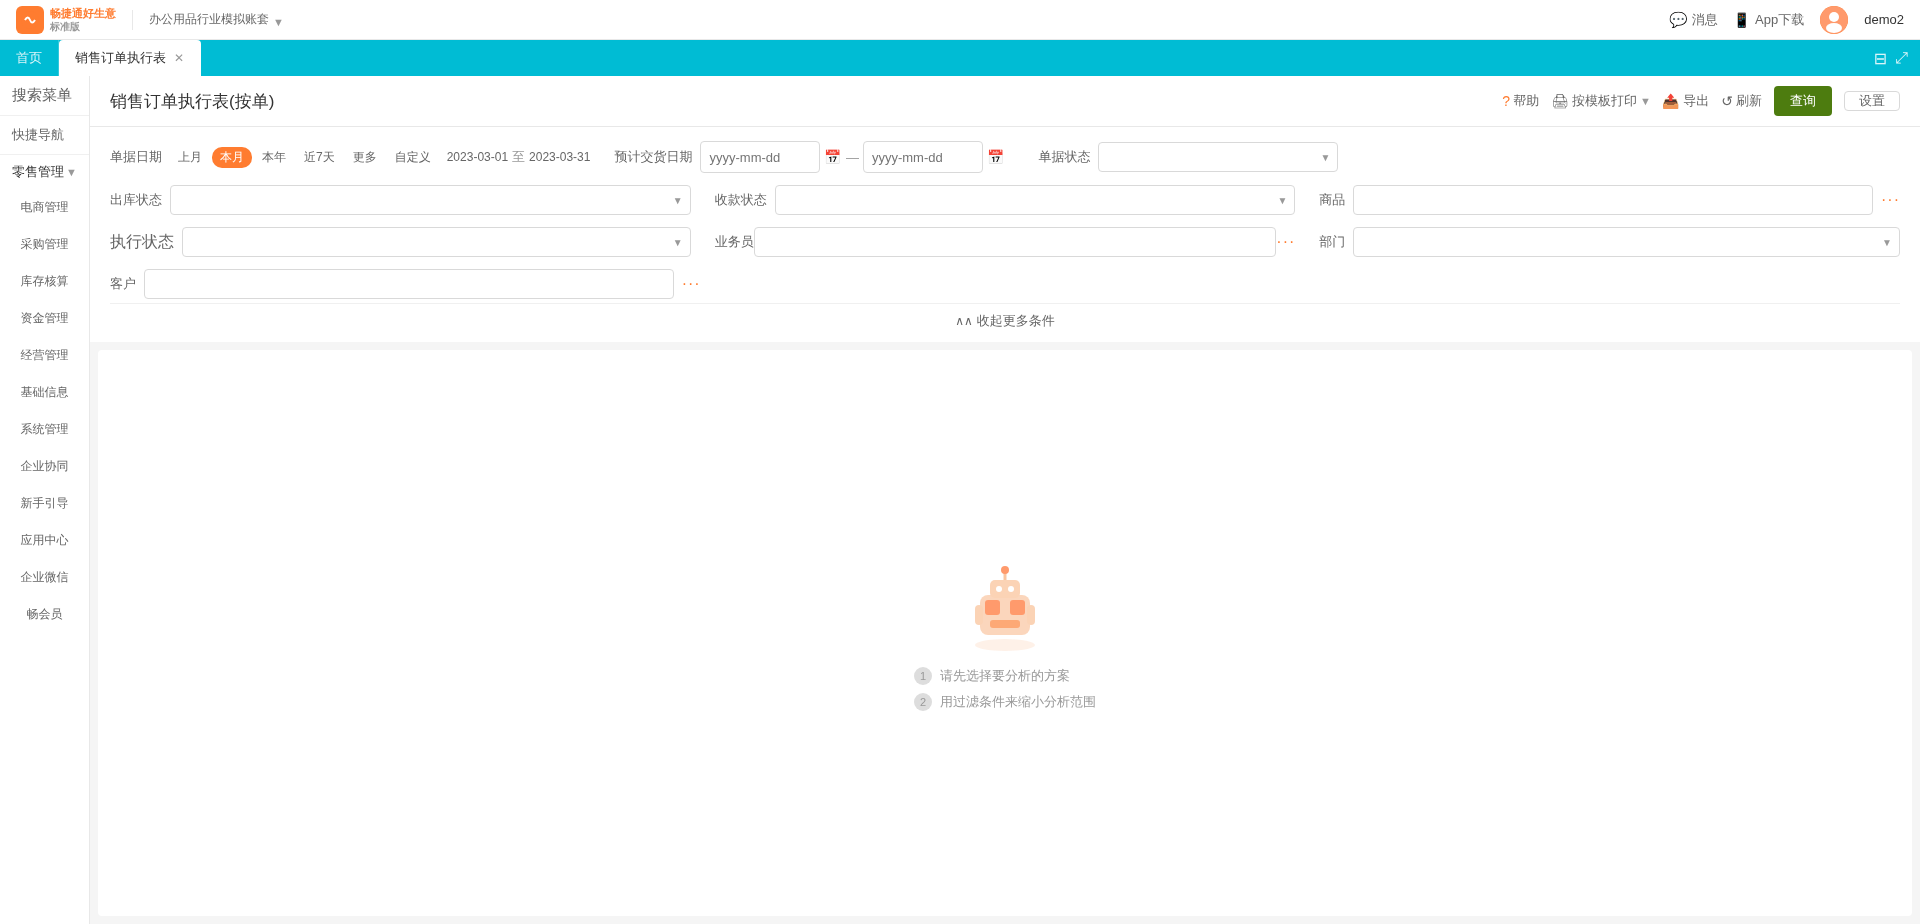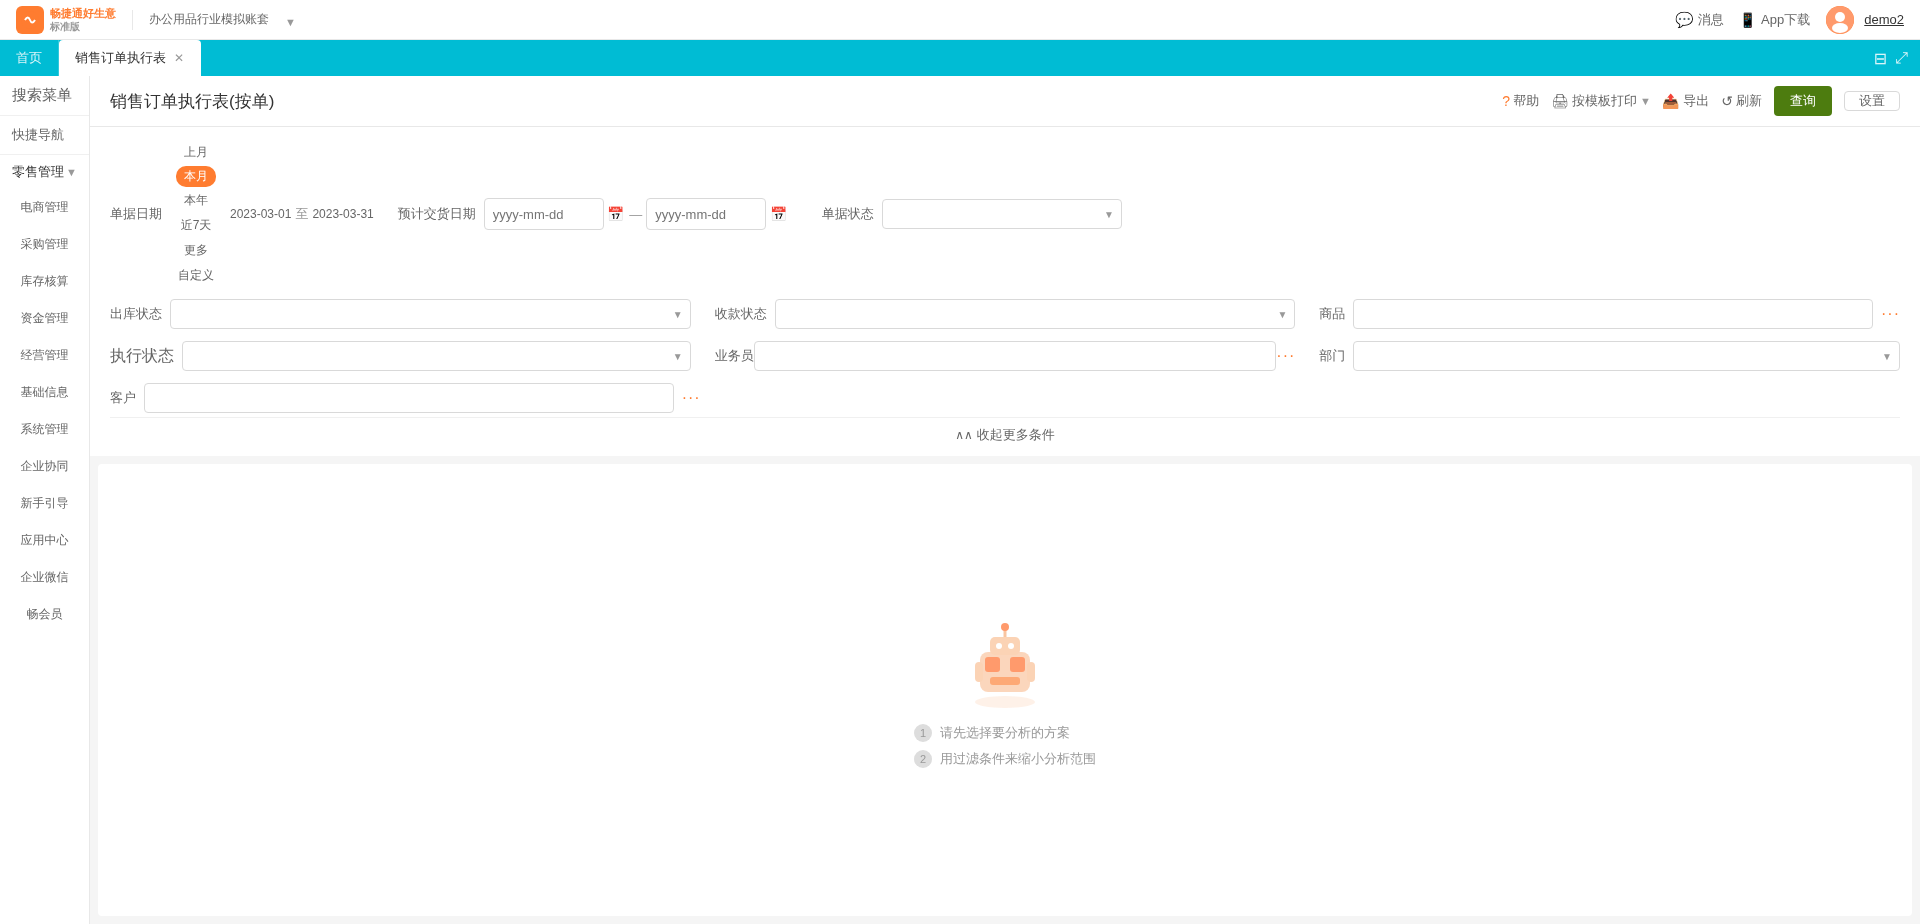--- a/index.html
+++ b/index.html
@@ -3,21 +3,21 @@
   <meta charset="utf-8">
   <style>
     * { box-sizing: border-box; margin: 0; padding: 0; }
     body { font-family: "Microsoft YaHei", Arial, sans-serif; font-size: 13px; background: #f5f5f5; color: #333; display: flex; flex-direction: column; height: 924px; overflow: hidden; }
 
     
     .top-bar { height: 40px; background: #fff; display: flex; align-items: center; justify-content: space-between; padding: 0 16px; border-bottom: 1px solid #e8e8e8; flex-shrink: 0; }
     .top-bar-left { display: flex; align-items: center; gap: 8px; }
     .logo-area { display: flex; align-items: center; gap: 6px; }
     .logo-icon { width: 28px; height: 28px; background: #ff7c30; border-radius: 6px; display: flex; align-items: center; justify-content: center; color: white; font-size: 12px; font-weight: bold; }
-    .breadcrumb-nav { display: flex; align-items: flex-end; gap: 16px; color: #666; font-size: 12px; }
+    .breadcrumb-nav { display: flex; align-items: flex-end; gap: 4px; color: #666; font-size: 12px; }
     .top-bar-right { display: flex; align-items: center; gap: 16px; }
     .top-bar-btn { display: flex; align-items: center; gap: 4px; color: #666; font-size: 13px; cursor: pointer; }
     .avatar { width: 28px; height: 28px; border-radius: 50%; background: #ff7c30; display: flex; align-items: center; justify-content: center; color: white; font-size: 11px; overflow: hidden; }
 
     
     .tab-bar { height: 36px; background: #00bcd4; display: flex; align-items: center; padding: 0 0; flex-shrink: 0; }
     .tab-item { height: 36px; display: flex; align-items: center; padding: 12px 16px; color: rgba(255,255,255,0.85); cursor: pointer; font-size: 13px; border-right: 1px solid rgba(255,255,255,0.2); }
     .tab-item.active { background: #fff; color: #333; border-radius: 4px 4px 0 0; }
     .tab-item .close-btn { margin-left: 8px; color: #999; font-size: 12px; cursor: pointer; }
     .tab-bar-actions { margin-left: auto; display: flex; align-items: center; gap: 8px; padding-right: 12px; }
@@ -38,21 +38,21 @@
     .content-area { flex: 1; display: flex; flex-direction: column; overflow: hidden; background: #f5f5f5; }
     .btn-primary { background: #4d7c0f; color: white; border: none; padding: 6px 16px; border-radius: 4px; cursor: pointer; font-size: 13px; }
     .btn-default { background: #fff; color: #666; border: 1px solid #d9d9d9; padding: 0 14px; border-radius: 4px; cursor: pointer; font-size: 13px; }
     .icon-btn { width: 22px; height: 22px; display: flex; align-items: center; justify-content: center; cursor: pointer; color: #999; border-radius: 3px; }
     .plan-item { display: flex; align-items: center; gap: 8px; padding: 8px 16px; cursor: pointer; color: #666; font-size: 13px; }
     .plan-item.active { color: #ff7c30; background: #fff5f0; }
     .plan-sub-item { padding: 6px 16px 6px 32px; cursor: pointer; color: #666; font-size: 12px; display: flex; align-items: center; gap: 6px; }
     .plan-sub-item.active { color: #ff7c30; }
     .plan-sub-icon { width: 16px; height: 16px; border-radius: 50%; background: #ff7c30; display: flex; align-items: center; justify-content: center; color: white; font-size: 10px; flex-shrink: 0; }
     .date-input { height: 32px; border: 1px solid #d9d9d9; border-radius: 4px; padding: 0 8px; font-size: 13px; color: #999; background: #fff; outline: none; width: 120px; }
-    .date-tabs { display: flex; align-items: center; gap: 2px; flex-direction: column; }
+    .date-tabs { display: flex; align-items: center; gap: 2px; }
     .date-tab { padding: 3px 8px; font-size: 12px; color: #666; cursor: pointer; border-radius: 3px; }
     .date-tab.active { background: #ff7c30; color: white; border-radius: 10px; }
     .empty-steps { display: flex; flex-direction: column; gap: 8px; }
     .empty-step { display: flex; align-items: center; gap: 8px; color: #999; font-size: 13px; }
     .step-num { width: 18px; height: 18px; border-radius: 50%; background: #ddd; display: flex; align-items: center; justify-content: center; color: #999; font-size: 11px; flex-shrink: 0; }
     .action-link { display: flex; align-items: center; gap: 3px; color: #666; font-size: 13px; cursor: pointer; }
     .ff-input { height: 30px; border: 1px solid #d9d9d9; border-radius: 4px; padding: 0 8px; font-size: 13px; color: #333; background: #fff; outline: none; flex: 1; min-width: 0; }
     .ff-select-wrap { position: relative; flex: 1; min-width: 0; }
     .ff-select { width: 100%; height: 30px; border: 1px solid #d9d9d9; border-radius: 4px; padding: 0 24px 0 8px; font-size: 13px; color: #333; background: #fff; outline: none; appearance: none; cursor: pointer; }
     .ff-chevron { position: absolute; right: 8px; top: 50%; transform: translateY(-50%); color: #999; font-size: 10px; pointer-events: none; }
@@ -83,21 +83,21 @@
   </div>
   <div class="top-bar-right">
     <div class="top-bar-btn">
       <span style="font-size:15px;">💬</span>
       <span>消息</span>
     </div>
     <div class="top-bar-btn">
       <span style="font-size:14px;">📱</span>
       <span>App下载</span>
     </div>
-    <div style="display:flex;align-items:center;gap:10px;cursor:pointer;text-decoration:underline;">
+    <div style="display:flex;align-items:center;gap:16px;cursor:pointer;">
       <div class="avatar">
         <svg width="28" height="28" viewBox="0 0 28 28">
             <circle cx="14" cy="14" r="14" fill="#ff9a6c"></circle>
             <circle cx="14" cy="11" r="5" fill="#fff"></circle>
             <ellipse cx="14" cy="22" rx="8" ry="5" fill="#fff"></ellipse>
           </svg>
       </div>
       <span style="font-size:13px;color:#333;">demo2</span>
     </div>
   </div>

